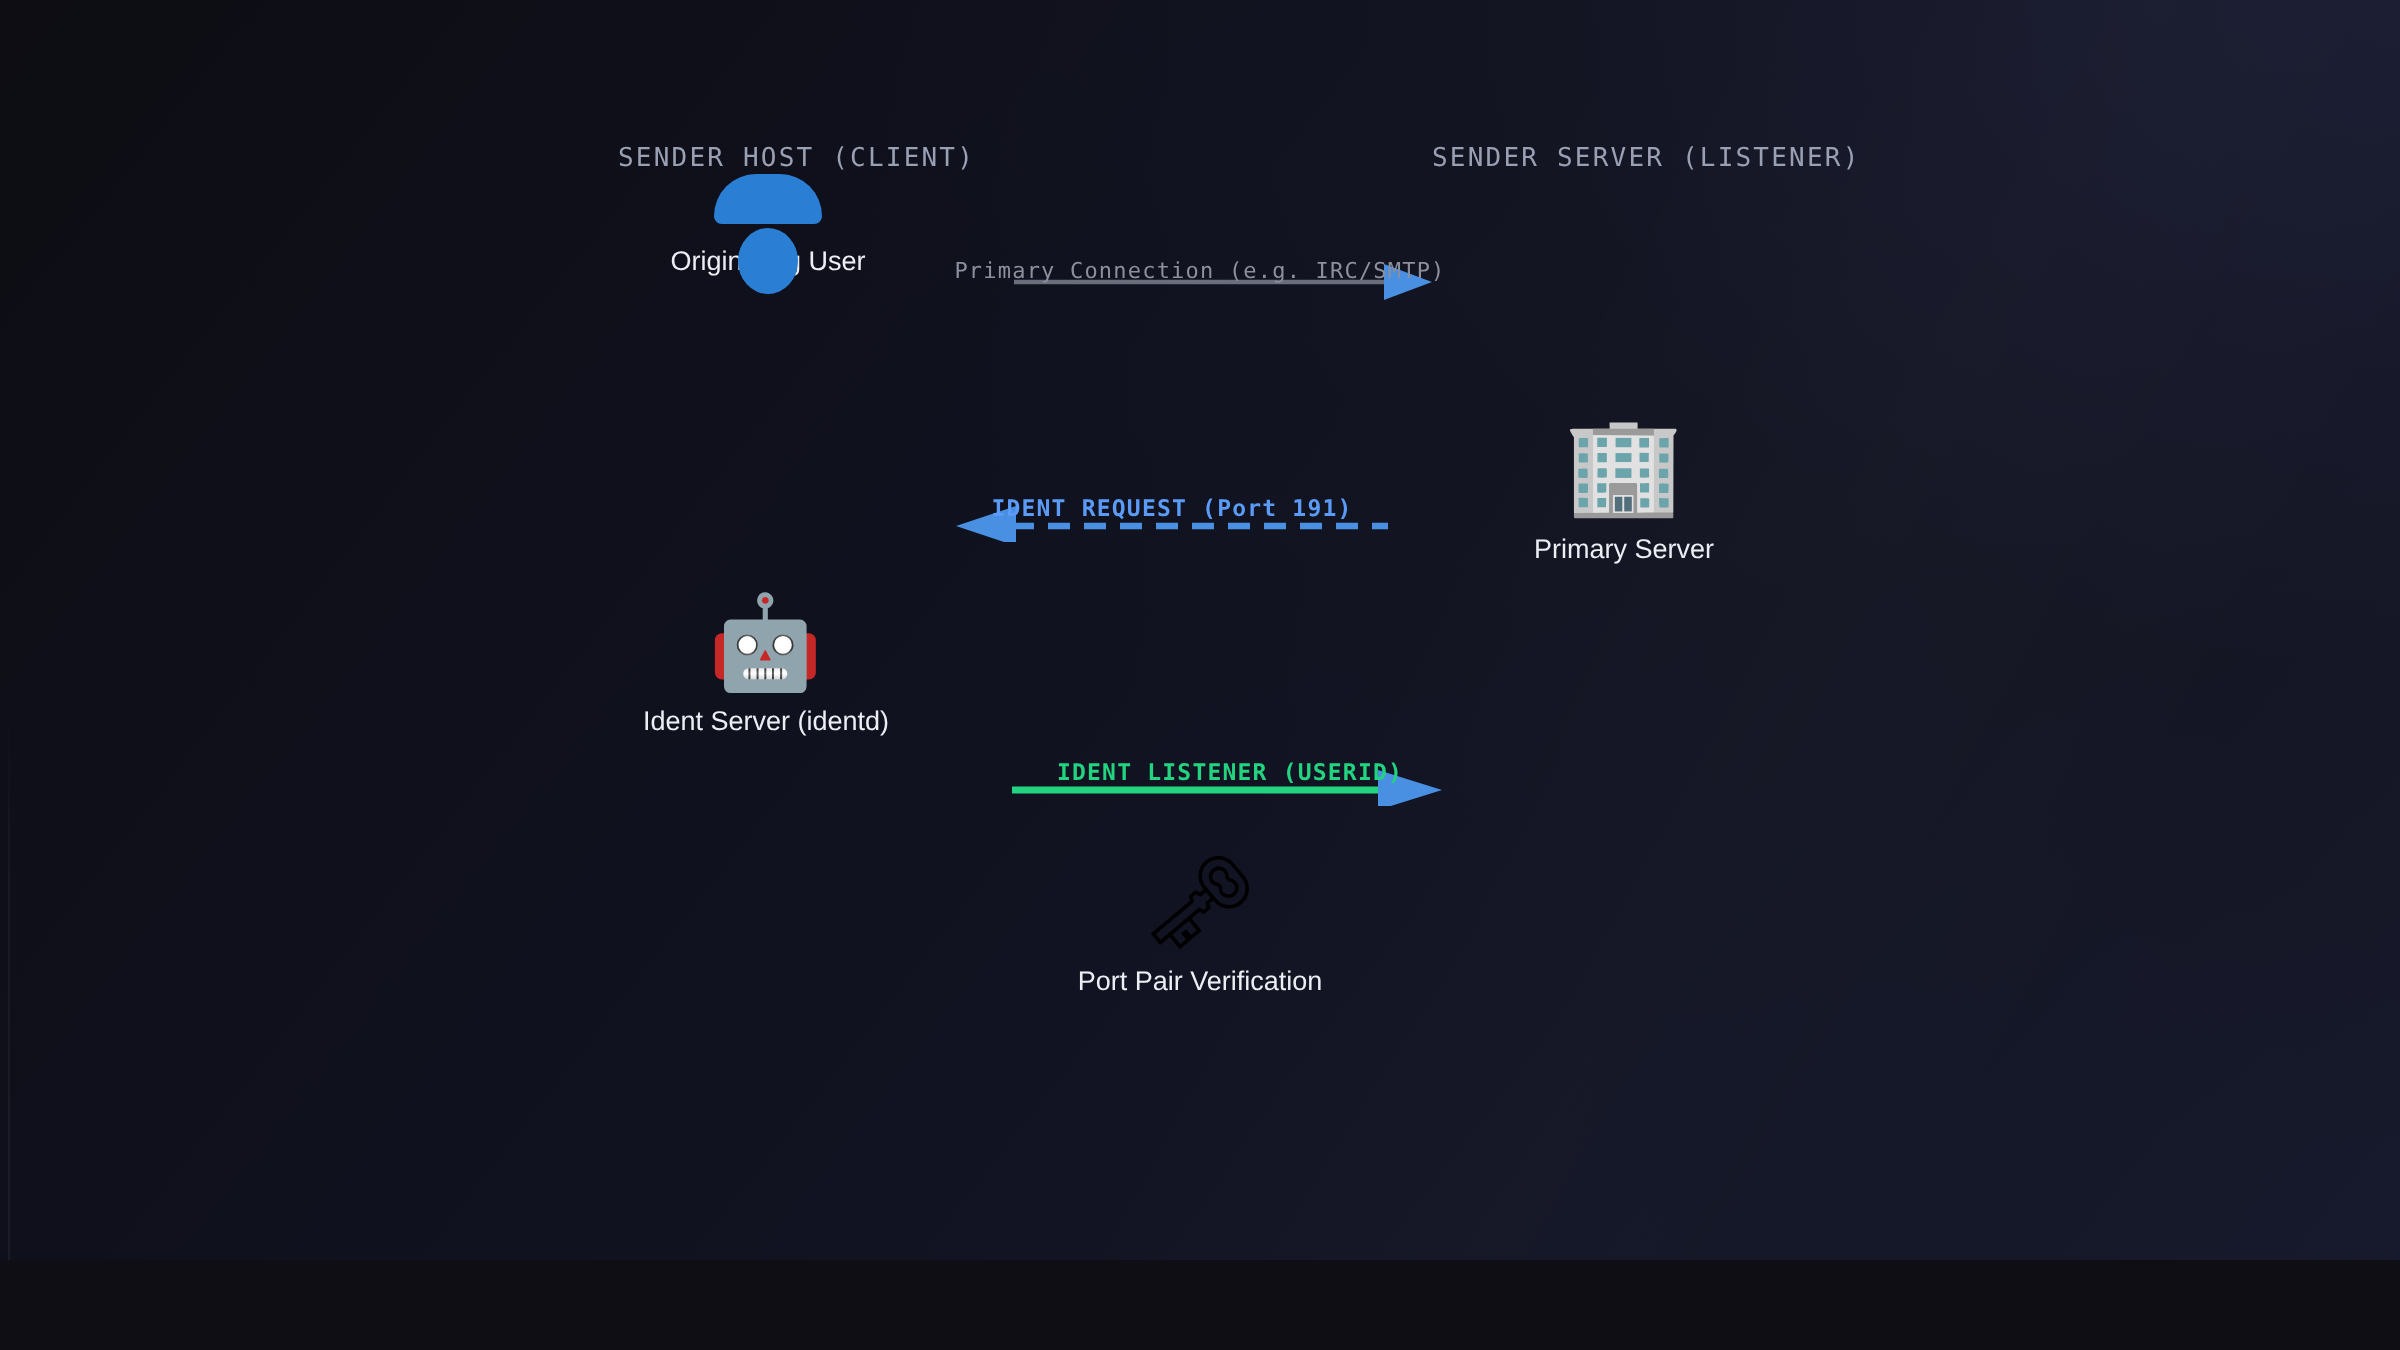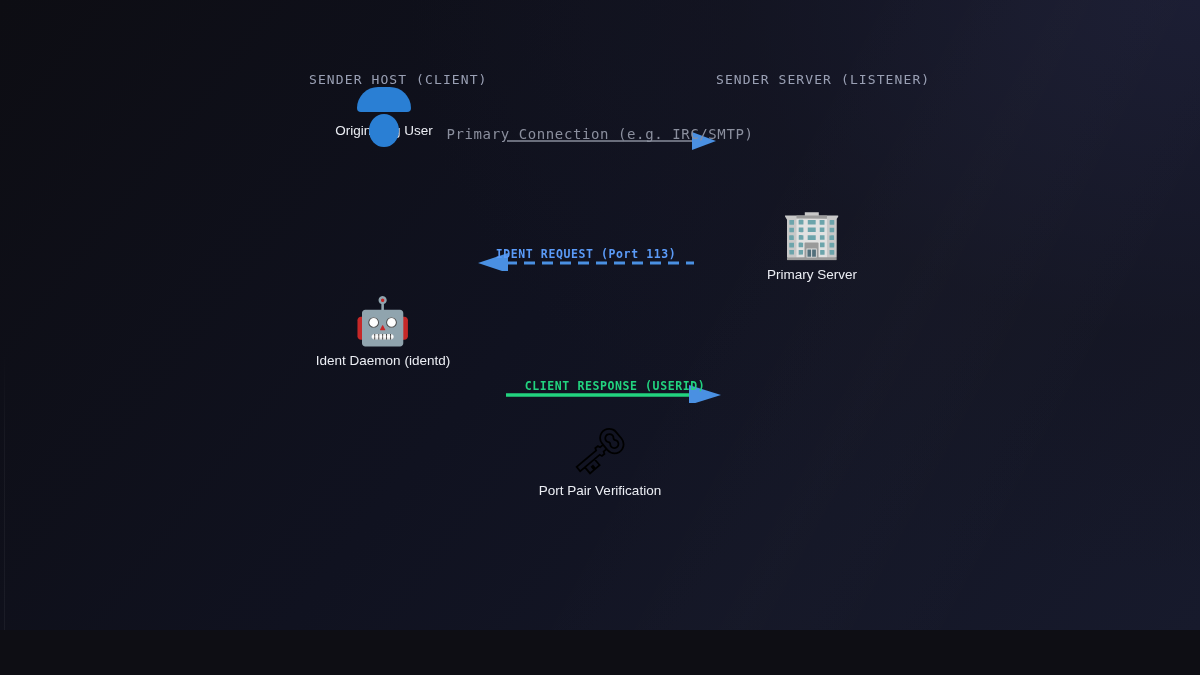--- a/index.html
+++ b/index.html
@@ -75,21 +75,21 @@
   
   .flow { position:absolute; }
   .flow .flabel {
     position:absolute; bottom:10px; left:50%; transform:translateX(-50%);
     font-family:"DejaVu Sans Mono","Liberation Mono",monospace;
     font-size:11.5px; letter-spacing:0.6px; white-space:nowrap;
   }
   .flow svg { display:block; }
 
   #flow-primary { left:470px; top:118px; width:260px; height:34px; }
-  #flow-primary .flabel { color:#8b8f9e; font-size:14px;text-align:center; }
+  #flow-primary .flabel { color:#8b8f9e; font-size:11px;text-align:center; }
   #flow-request { left:462px; top:241px; width:248px; height:30px; }
   #flow-request .flabel { color:#5b9bf8; font-weight:bold; }
   #flow-response { left:495px; top:373px; width:240px; height:30px; }
   #flow-response .flabel { color:#22d37f; font-weight:bold; }
 
   
   #footer { position:absolute; left:0; bottom:0; width:1200px; height:120px; }
 </style>
 </head>
 <body>
@@ -111,46 +111,46 @@
     <span class="cap">Originating User</span>
   </div>
 
   <div class="node" id="node-server">
     <span class="glyph">🏢</span>
     <span class="cap">Primary Server</span>
   </div>
 
   <div class="node" id="node-daemon">
     <span class="glyph">🤖</span>
-    <span class="cap">Ident Daemon (identd)</span>
+    <span class="cap">Ident Server (identd)</span>
   </div>
 
   <div class="node" id="node-key">
     <span class="glyph">🗝</span>
     <span class="cap">Port Pair Verification</span>
   </div>
 
   <div class="flow" id="flow-primary">
     <span class="flabel">Primary Connection (e.g. IRC/SMTP)</span>
     <svg width="260" height="34" viewBox="0 0 260 34" aria-hidden="true">
       <line x1="37" y1="23" x2="225" y2="23" stroke="#6a6e7c" stroke-width="2.2"></line>
       <polygon points="222,14 246,23 222,32" fill="#4a90e2"></polygon>
     </svg>
   </div>
 
   <div class="flow" id="flow-request">
-    <span class="flabel">IDENT REQUEST (Port 113)</span>
+    <span class="flabel">IDENT REQUEST (Port 191)</span>
     <svg width="248" height="30" viewBox="0 0 248 30" aria-hidden="true">
       <line x1="44" y1="22" x2="232" y2="22" stroke="#4a90e2" stroke-width="3.2" stroke-dasharray="11 7"></line>
       <polygon points="46,12 46,32 16,22" fill="#4a90e2"></polygon>
     </svg>
   </div>
 
   <div class="flow" id="flow-response">
-    <span class="flabel">CLIENT RESPONSE (USERID)</span>
+    <span class="flabel">IDENT LISTENER (USERID)</span>
     <svg width="240" height="30" viewBox="0 0 240 30" aria-hidden="true">
       <line x1="11" y1="22" x2="197" y2="22" stroke="#22d37f" stroke-width="3.4"></line>
       <polygon points="194,12 226,22 194,32" fill="#4a90e2"></polygon>
     </svg>
   </div>
 
   <div id="footer">
     
     
     

